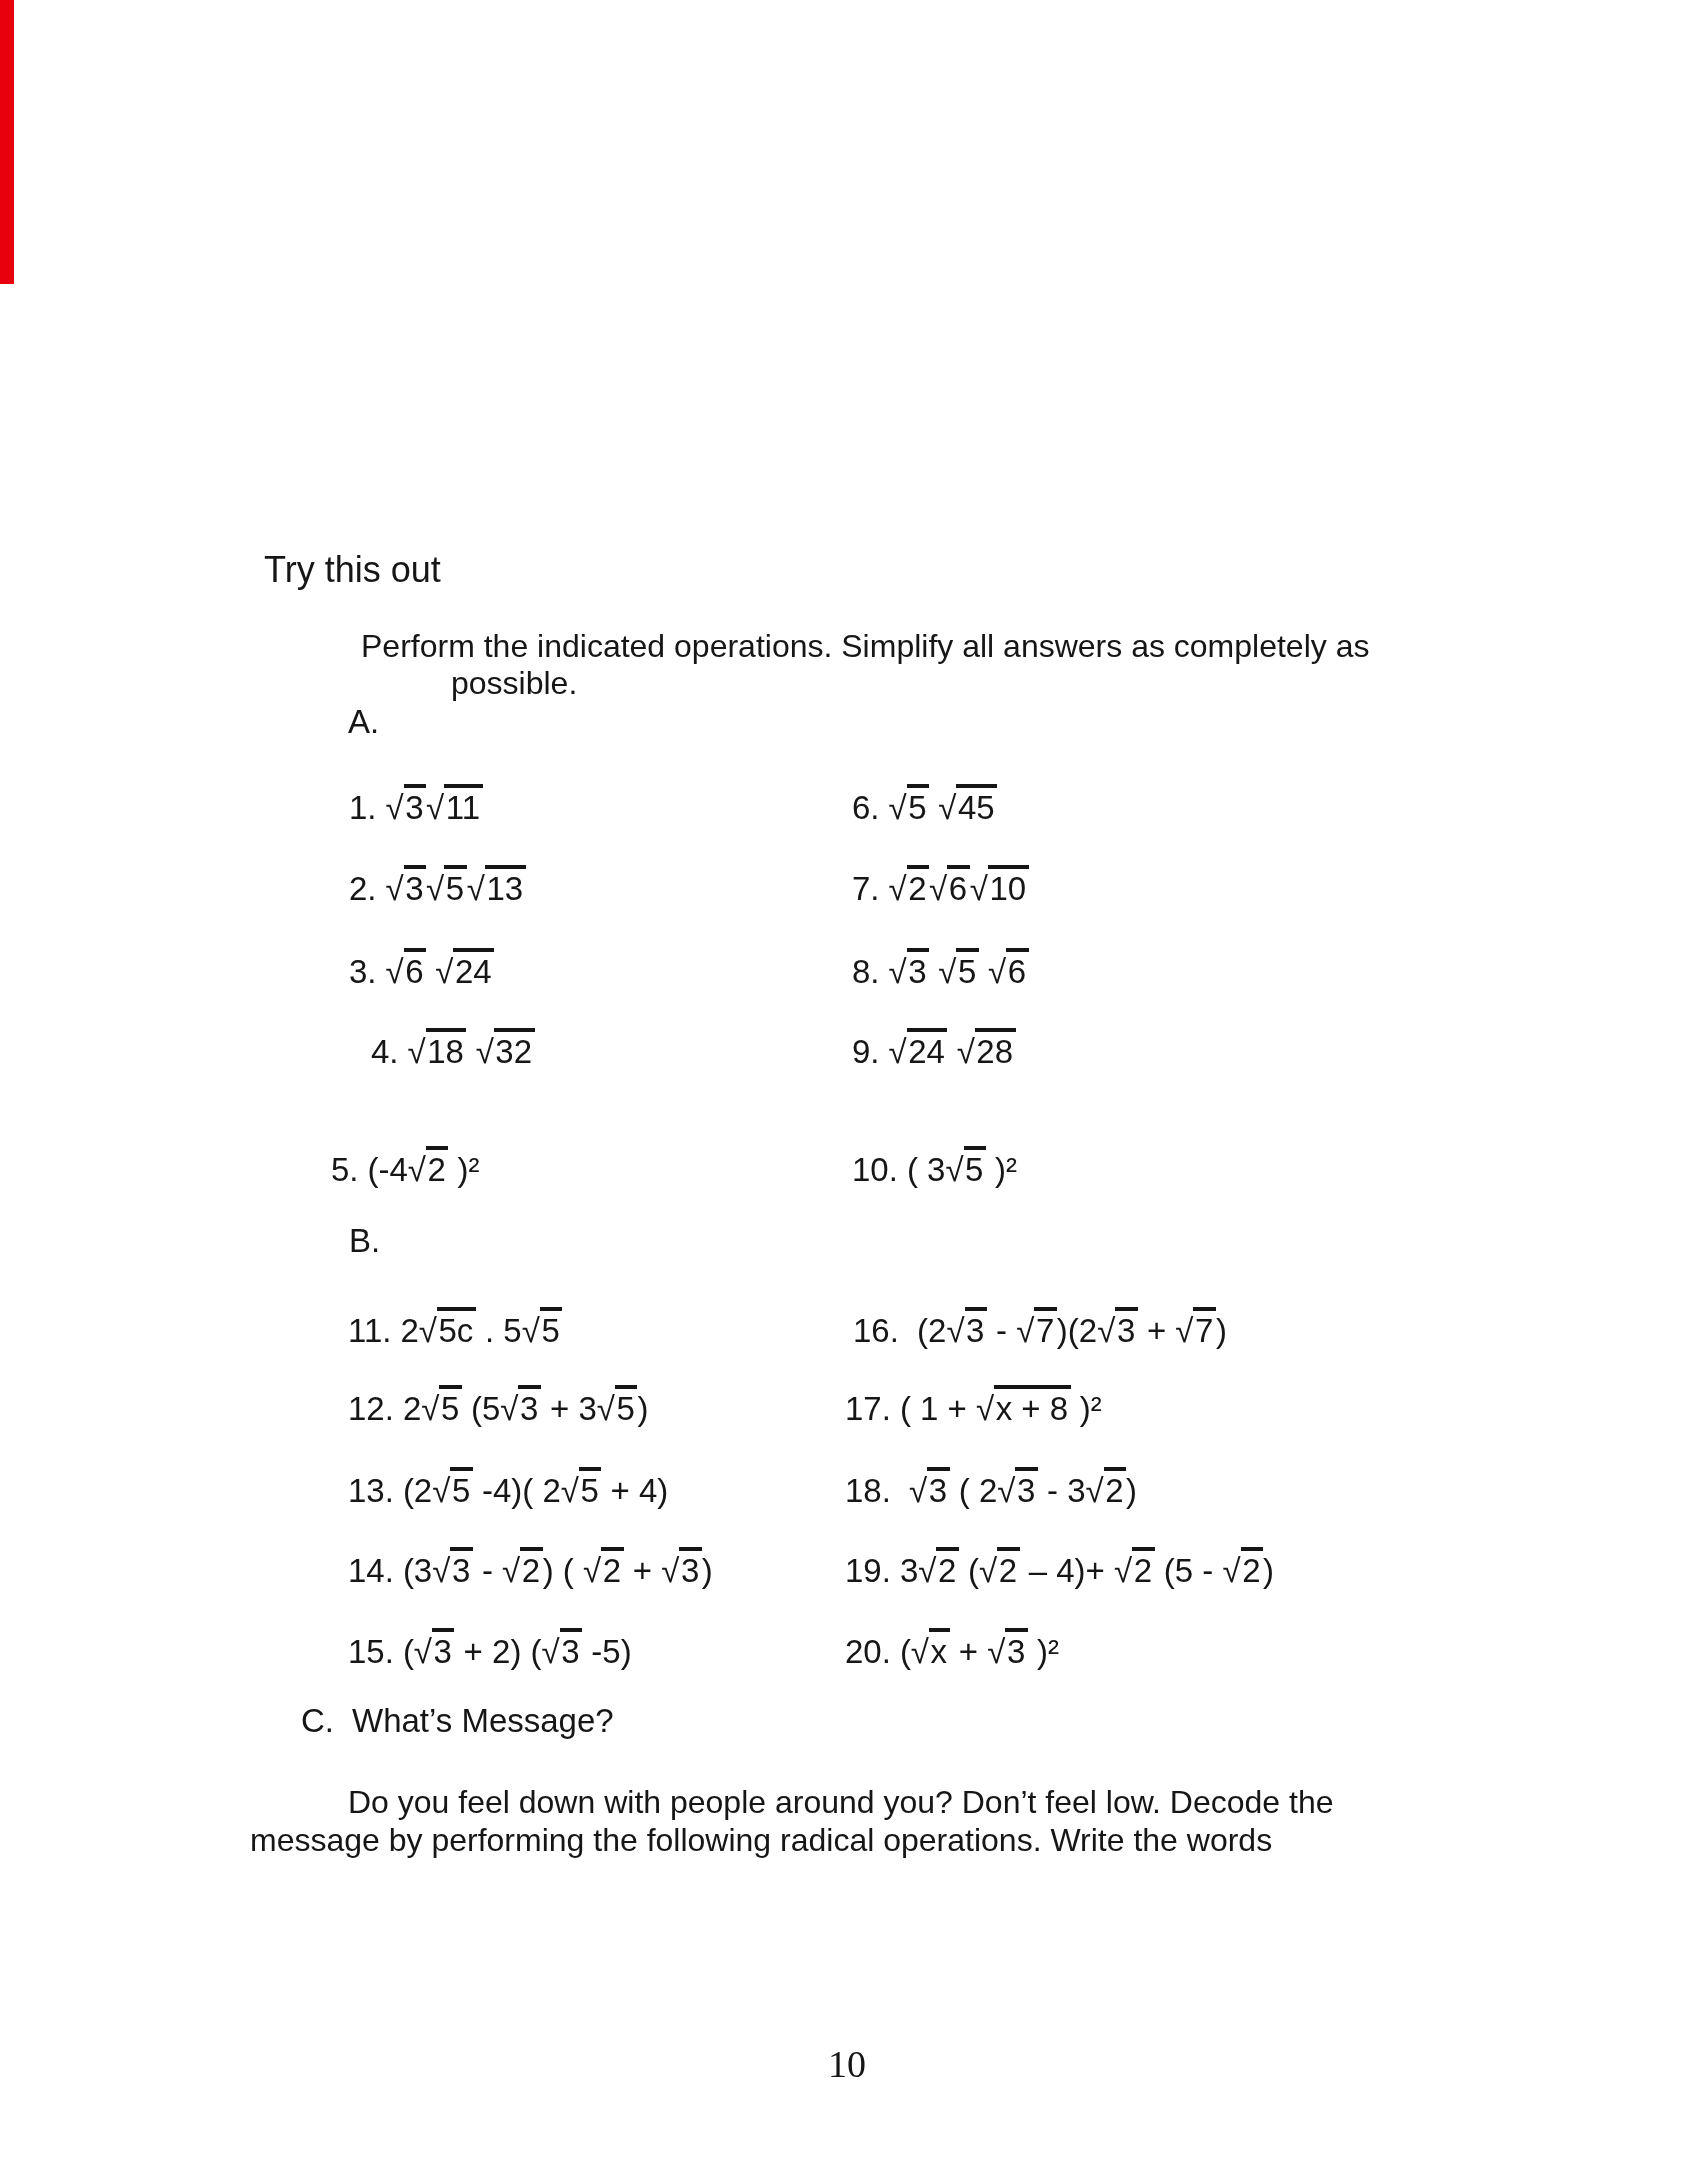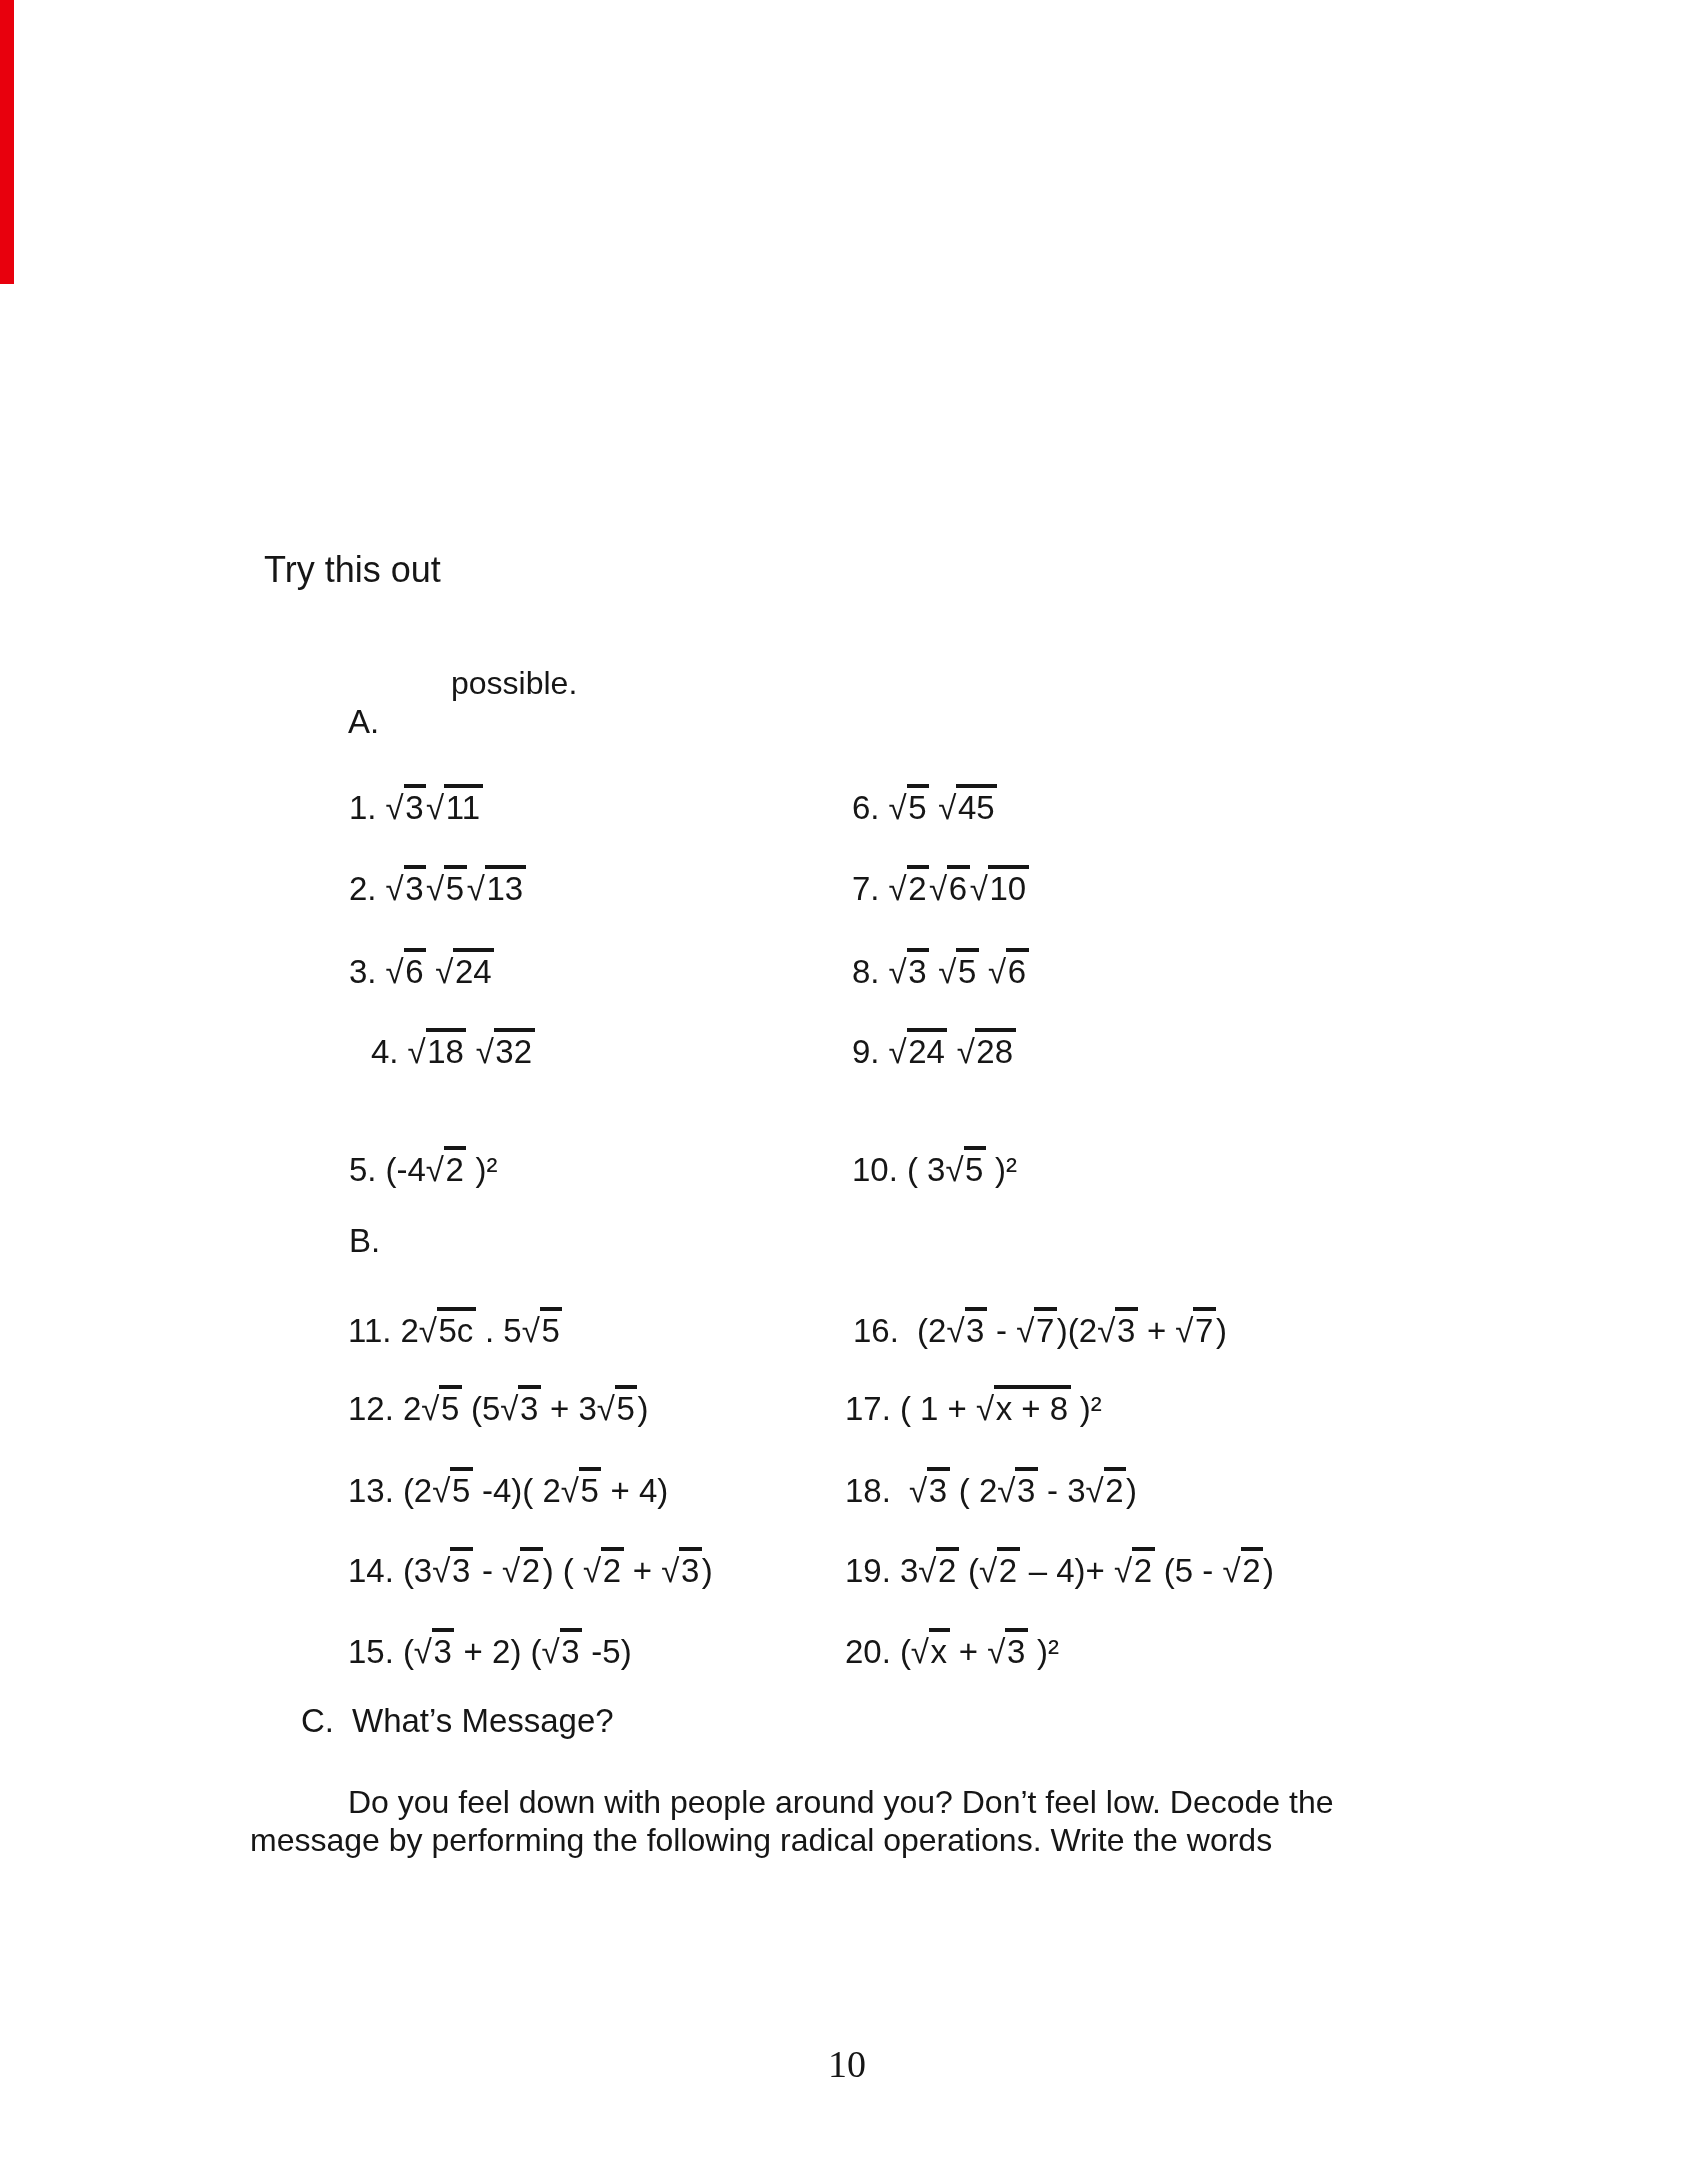--- a/index.html
+++ b/index.html
@@ -36,30 +36,31 @@
 </style>
 </head>
 <body>
 
 <div class="page">
 
   <div class="red-bar" style="background: rgb(232, 0, 13);"></div>
 
   <div class="abs t-head" style="left:264px;top:544px;margin-top:8px;">Try this out</div>
 
+  <div class="abs t-body" style="left:361px;top:630px;">Perform the indicated operations. Simplify all answers as completely as</div>
   <div class="abs t-body" style="left:451px;top:667px;">possible.</div>
 
   <div class="abs t-prob" style="left:348px;top:705px;">A.</div>
 
   <div id="problems-a">
       <div class="prob" style="left: 349px; top: 784px;"><span class="num">1.</span><span class="expr">√<span class="vinc">3</span>√<span class="vinc">11</span></span></div>
       <div class="prob" style="left: 349px; top: 865px;"><span class="num">2.</span><span class="expr">√<span class="vinc">3</span>√<span class="vinc">5</span>√<span class="vinc">13</span></span></div>
       <div class="prob" style="left: 349px; top: 948px;"><span class="num">3.</span><span class="expr">√<span class="vinc">6</span> √<span class="vinc">24</span></span></div>
       <div class="prob" style="left: 361px; top: 1028px; margin-left: 10px;"><span class="num">4.</span><span class="expr">√<span class="vinc">18</span> √<span class="vinc">32</span></span></div>
-      <div class="prob" style="left: 349px; top: 1146px;"><span class="num">5.</span><span class="expr">(-4√<span class="vinc">2</span> )²</span></div>
+      <div class="prob" style="left: 331px; top: 1146px;"><span class="num">5.</span><span class="expr">(-4√<span class="vinc">2</span> )²</span></div>
       <div class="prob" style="left: 852px; top: 784px;"><span class="num">6.</span><span class="expr">√<span class="vinc">5</span> √<span class="vinc">45</span></span></div>
       <div class="prob" style="left: 852px; top: 865px;"><span class="num">7.</span><span class="expr">√<span class="vinc">2</span>√<span class="vinc">6</span>√<span class="vinc">10</span></span></div>
       <div class="prob" style="left: 852px; top: 948px;"><span class="num">8.</span><span class="expr">√<span class="vinc">3</span> √<span class="vinc">5</span> √<span class="vinc">6</span></span></div>
       <div class="prob" style="left: 852px; top: 1028px;"><span class="num">9.</span><span class="expr">√<span class="vinc">24</span> √<span class="vinc">28</span></span></div>
       <div class="prob" style="left: 852px; top: 1146px;"><span class="num">10.</span><span class="expr">( 3√<span class="vinc">5</span> )²</span></div>
     </div>
 
   <div class="abs t-prob" style="left:349px;top:1224px;">B.</div>
 
   <div id="problems-b">

